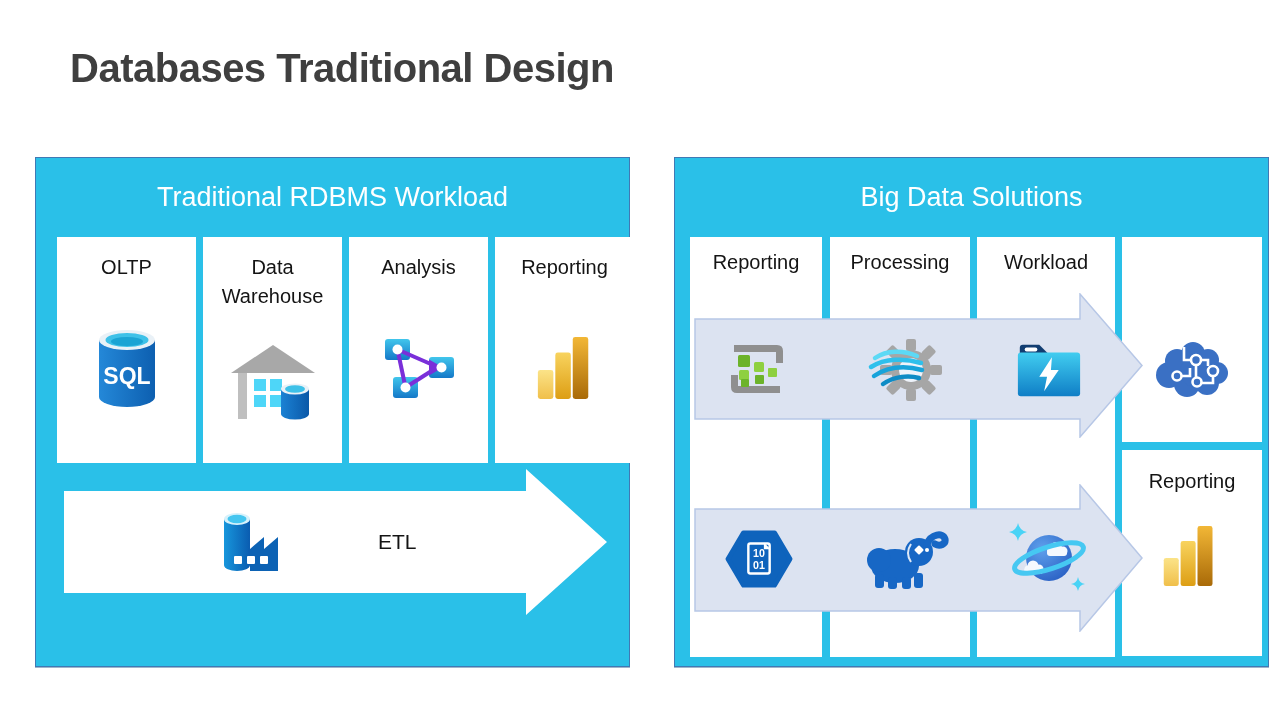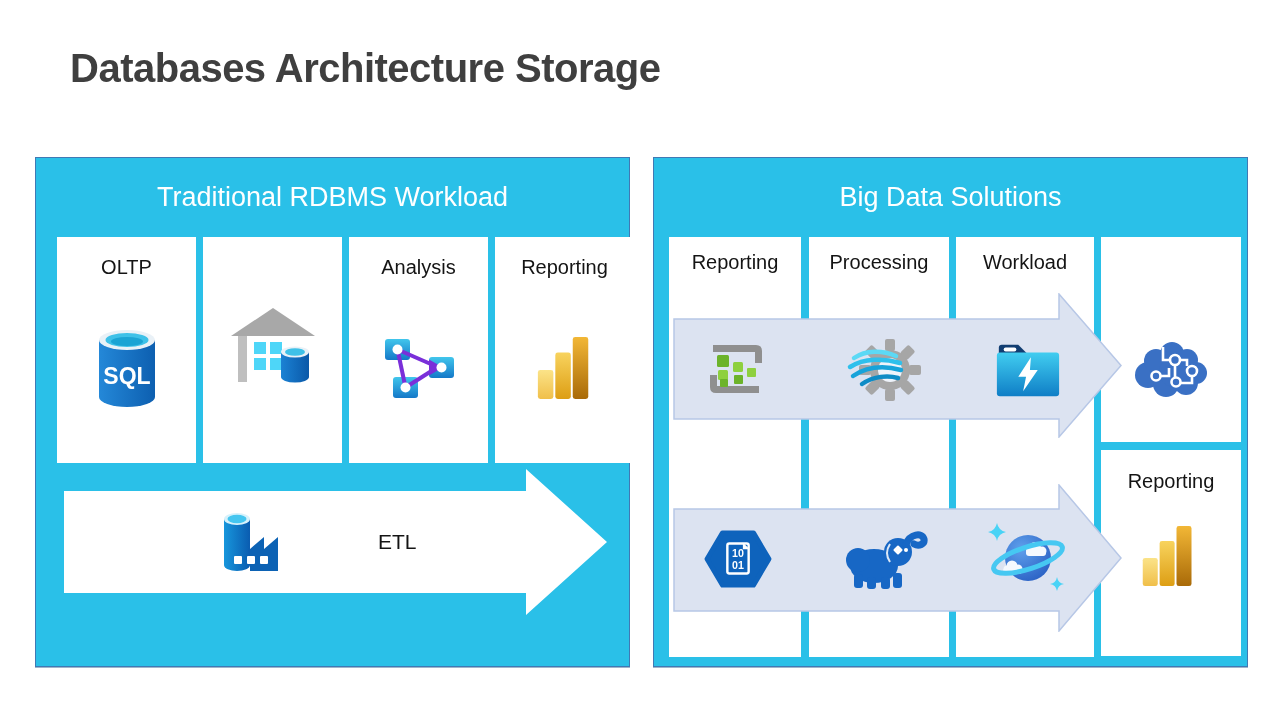--- a/index.html
+++ b/index.html
@@ -4,21 +4,21 @@
 <style>
   html,body{margin:0;padding:0;background:#ffffff;}
   .canvas{position:relative;width:1280px;height:719px;background:#ffffff;overflow:hidden;
           font-family:"Liberation Sans",sans-serif;}
   .slide-title{position:absolute;left:70px;top:46px;margin:0;font-size:40px;font-weight:bold;
           color:#3f3f3f;letter-spacing:-0.5px;}
   
   .panel{position:absolute;top:157px;width:595px;height:510px;background:#2ac0e8;
          border:1px solid #4079b4;box-sizing:border-box;box-shadow:0 1px 0 rgba(40,90,140,.45);}
   .panel-left{left:35px;text-decoration:underline;}
-  .panel-right{left:653px;}
+  .panel-right{left:674px;}
   .panel-header{position:absolute;top:0;left:0;right:0;height:78px;display:flex;align-items:center;
          justify-content:center;color:#ffffff;font-size:27px;}
   
   .lcols{position:absolute;left:9px;top:79px;width:577px;height:226px;display:flex;gap:7px;padding-left:12px;}
   .lcol{flex:1;background:#ffffff;display:flex;flex-direction:column;align-items:center;}
   .col-label{margin-top:16px;font-size:20px;color:#141414;text-align:center;line-height:1.45;padding:0 16px;}
   .icon-area{flex:1;display:flex;align-items:center;padding-bottom:8px;}
   
   .etl-arrow{position:absolute;left:28px;top:311px;width:545px;height:146px;}
   .etl-arrow svg.shape{position:absolute;left:0;top:0;}
@@ -48,21 +48,21 @@
   .fi-hex{left:49px;top:370px;}
   .fi-hadoop{left:186px;top:368px;}
   .fi-cosmos{left:331px;top:362px;}
   svg text{font-family:"Liberation Sans",sans-serif;}
 </style>
 </head>
 <body>
 
 <div class="canvas">
 
-  <h1 class="slide-title">Databases Architecture Storage</h1>
+  <h1 class="slide-title">Databases Traditional Design</h1>
 
   <section class="panel panel-left">
     <div class="panel-header">Traditional RDBMS Workload</div>
 
     <div class="lcols">
 
       <div class="lcol">
         <div class="col-label">OLTP</div>
         <div class="icon-area">
           <svg width="66" height="84" viewBox="0 0 66 84">
@@ -75,20 +75,21 @@
             <path d="M5,13 V70 A28,10 0 0 0 61,70 V13 Z" fill="url(#gSql)"></path>
             <ellipse cx="33" cy="13" rx="28" ry="10" fill="#e9f1f7"></ellipse>
             <ellipse cx="33" cy="13" rx="21.5" ry="7" fill="#3ec1e8"></ellipse>
             <ellipse cx="33" cy="14.5" rx="16" ry="4.5" fill="#1ba4d4"></ellipse>
             <text x="33" y="57" text-anchor="middle" font-size="23" font-weight="bold" fill="#ffffff">SQL</text>
           </svg>
         </div>
       </div>
 
       <div class="lcol">
+        <div class="col-label">Data Warehouse</div>
         <div class="icon-area">
           <svg width="88" height="80" viewBox="0 0 88 80">
             <defs>
                 <linearGradient id="gDw" x1="0" y1="0" x2="1" y2="0">
               <stop offset="0" stop-color="#1b82d4"></stop>
                   <stop offset="1" stop-color="#0a58a8"></stop>
                 </linearGradient>
               </defs>
             <polygon points="44,2 2,30 86,30" fill="#a8a8a8"></polygon>
             <rect x="9" y="30" width="9" height="46" fill="#bfbfbf"></rect>

